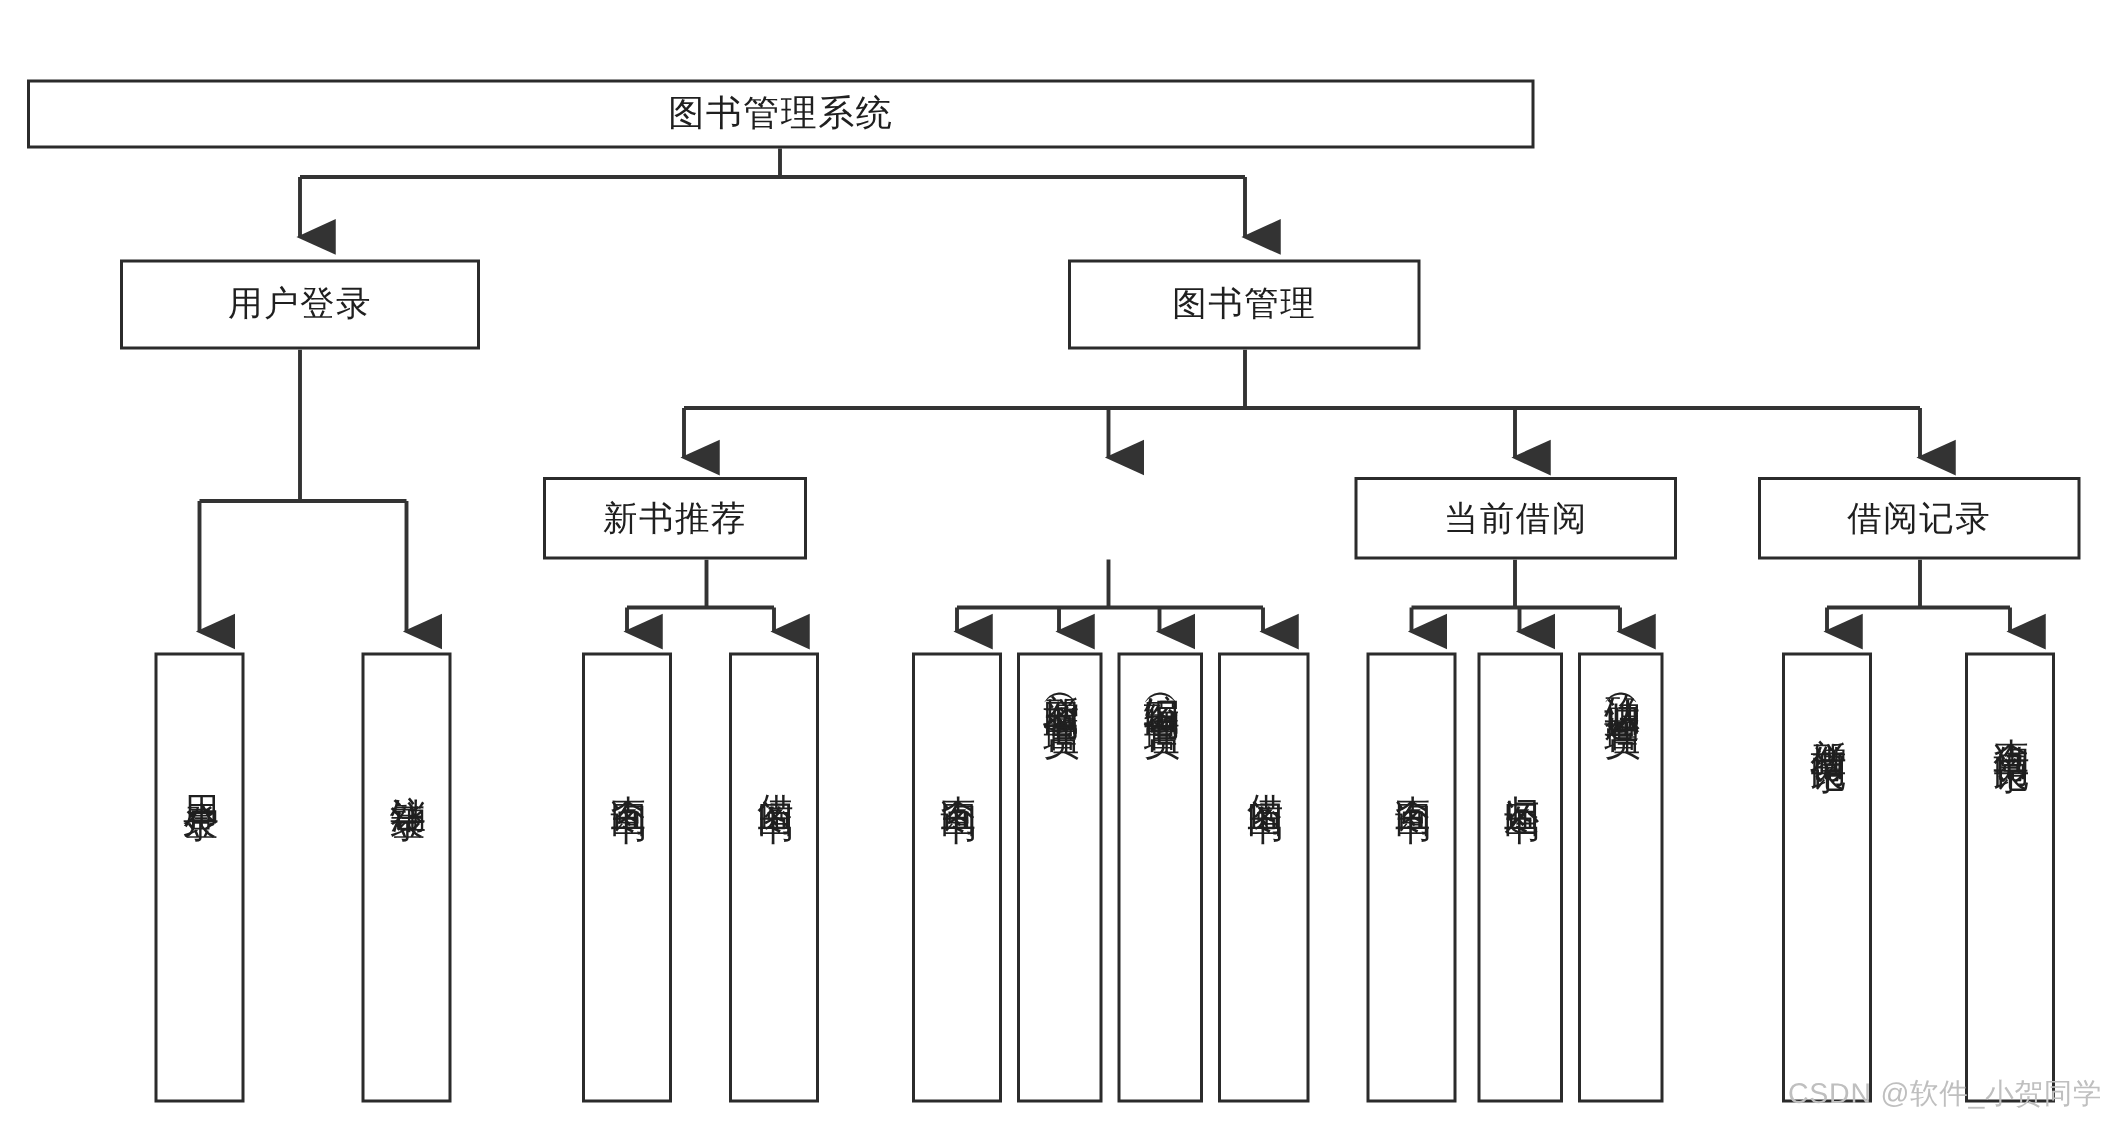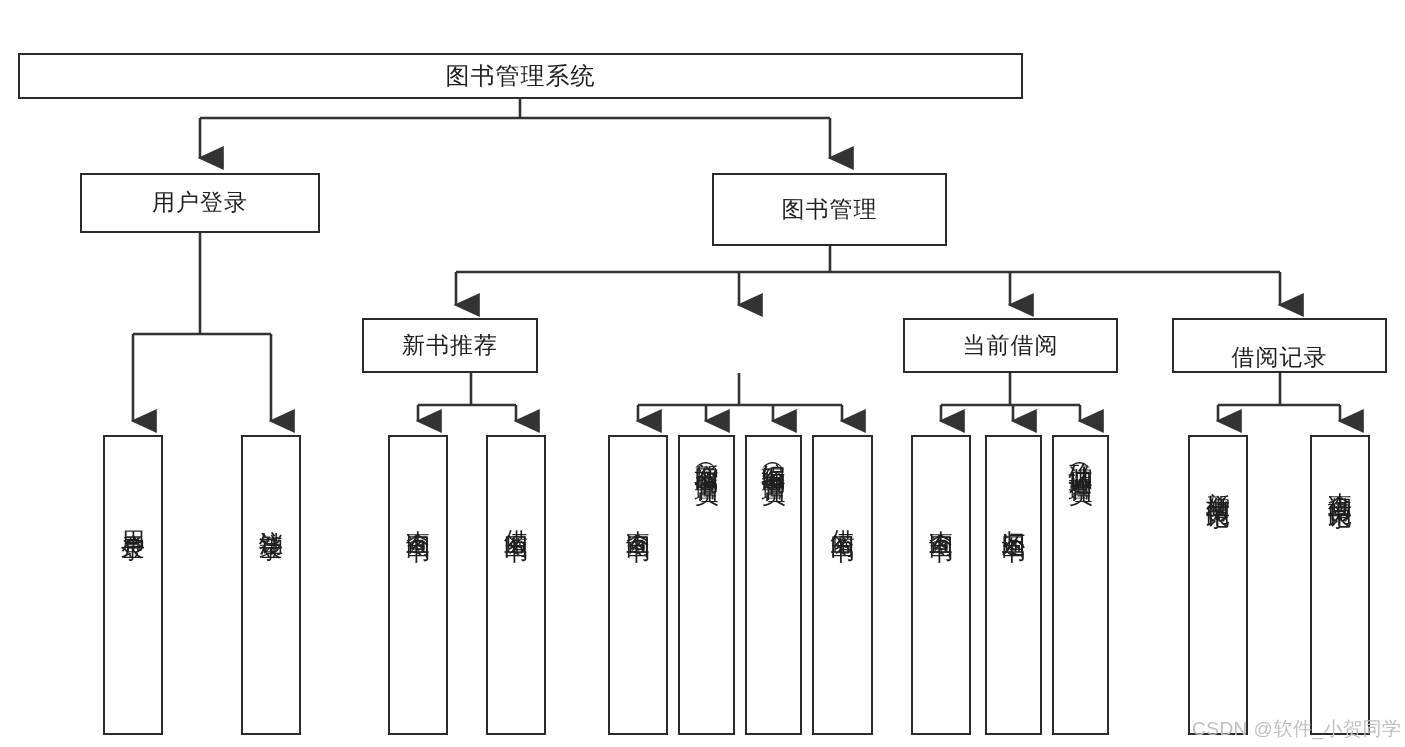--- a/index.html
+++ b/index.html
@@ -124,31 +124,31 @@
     </g>
   </svg>
 
   <div class="node horiz root" style="left:18px; top:18px; width:1005px; height:46px;margin-top:35px;">
     <span class="lbl">图书管理系统</span>
   </div>
 
   <div class="node horiz" style="left:80px; top:173px; width:240px; height:60px;">
     <span class="lbl">用户登录</span>
   </div>
-  <div class="node horiz" style="left:712px; top:173px; width:235px; height:73px;">
+  <div class="node horiz" style="left:712px; top:173px; width:235px; height:60px;">
     <span class="lbl">图书管理</span>
   </div>
 
   <div class="node horiz" style="left:362px; top:318px; width:176px; height:55px;">
     <span class="lbl">新书推荐</span>
   </div>
   <div class="node horiz" style="left:903px; top:318px; width:215px; height:55px;align-items:center;">
     <span class="lbl">当前借阅</span>
   </div>
-  <div class="node horiz" style="left:1172px; top:318px; width:215px; height:55px;align-items:flex-end;">
+  <div class="node horiz" style="left:1172px; top:318px; width:215px; height:55px;">
     <span class="lbl">借阅记录</span>
   </div>
 
   <div class="node vert" style="left:103px; top:435px; width:60px; height:300px; padding-top:74px;">
     <span class="lbl">用户登录</span>
   </div>
   <div class="node vert" style="left:241px; top:435px; width:60px; height:300px; padding-top:74px;">
     <span class="lbl">注销登录</span>
   </div>
 

